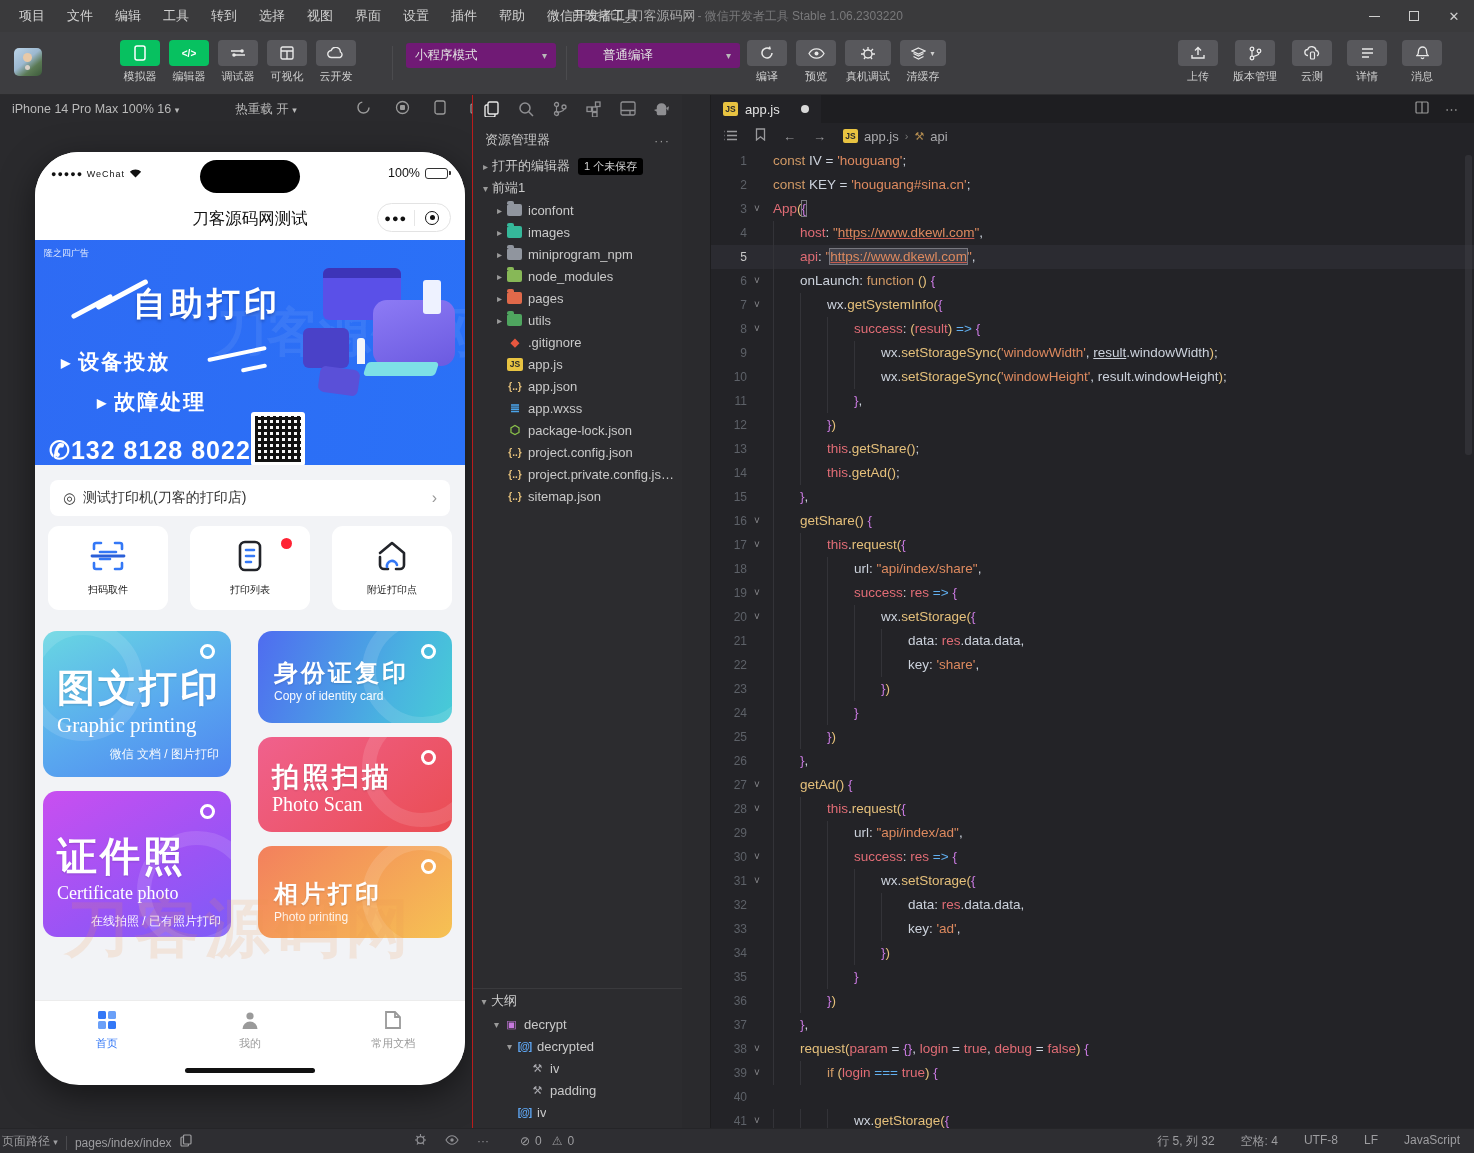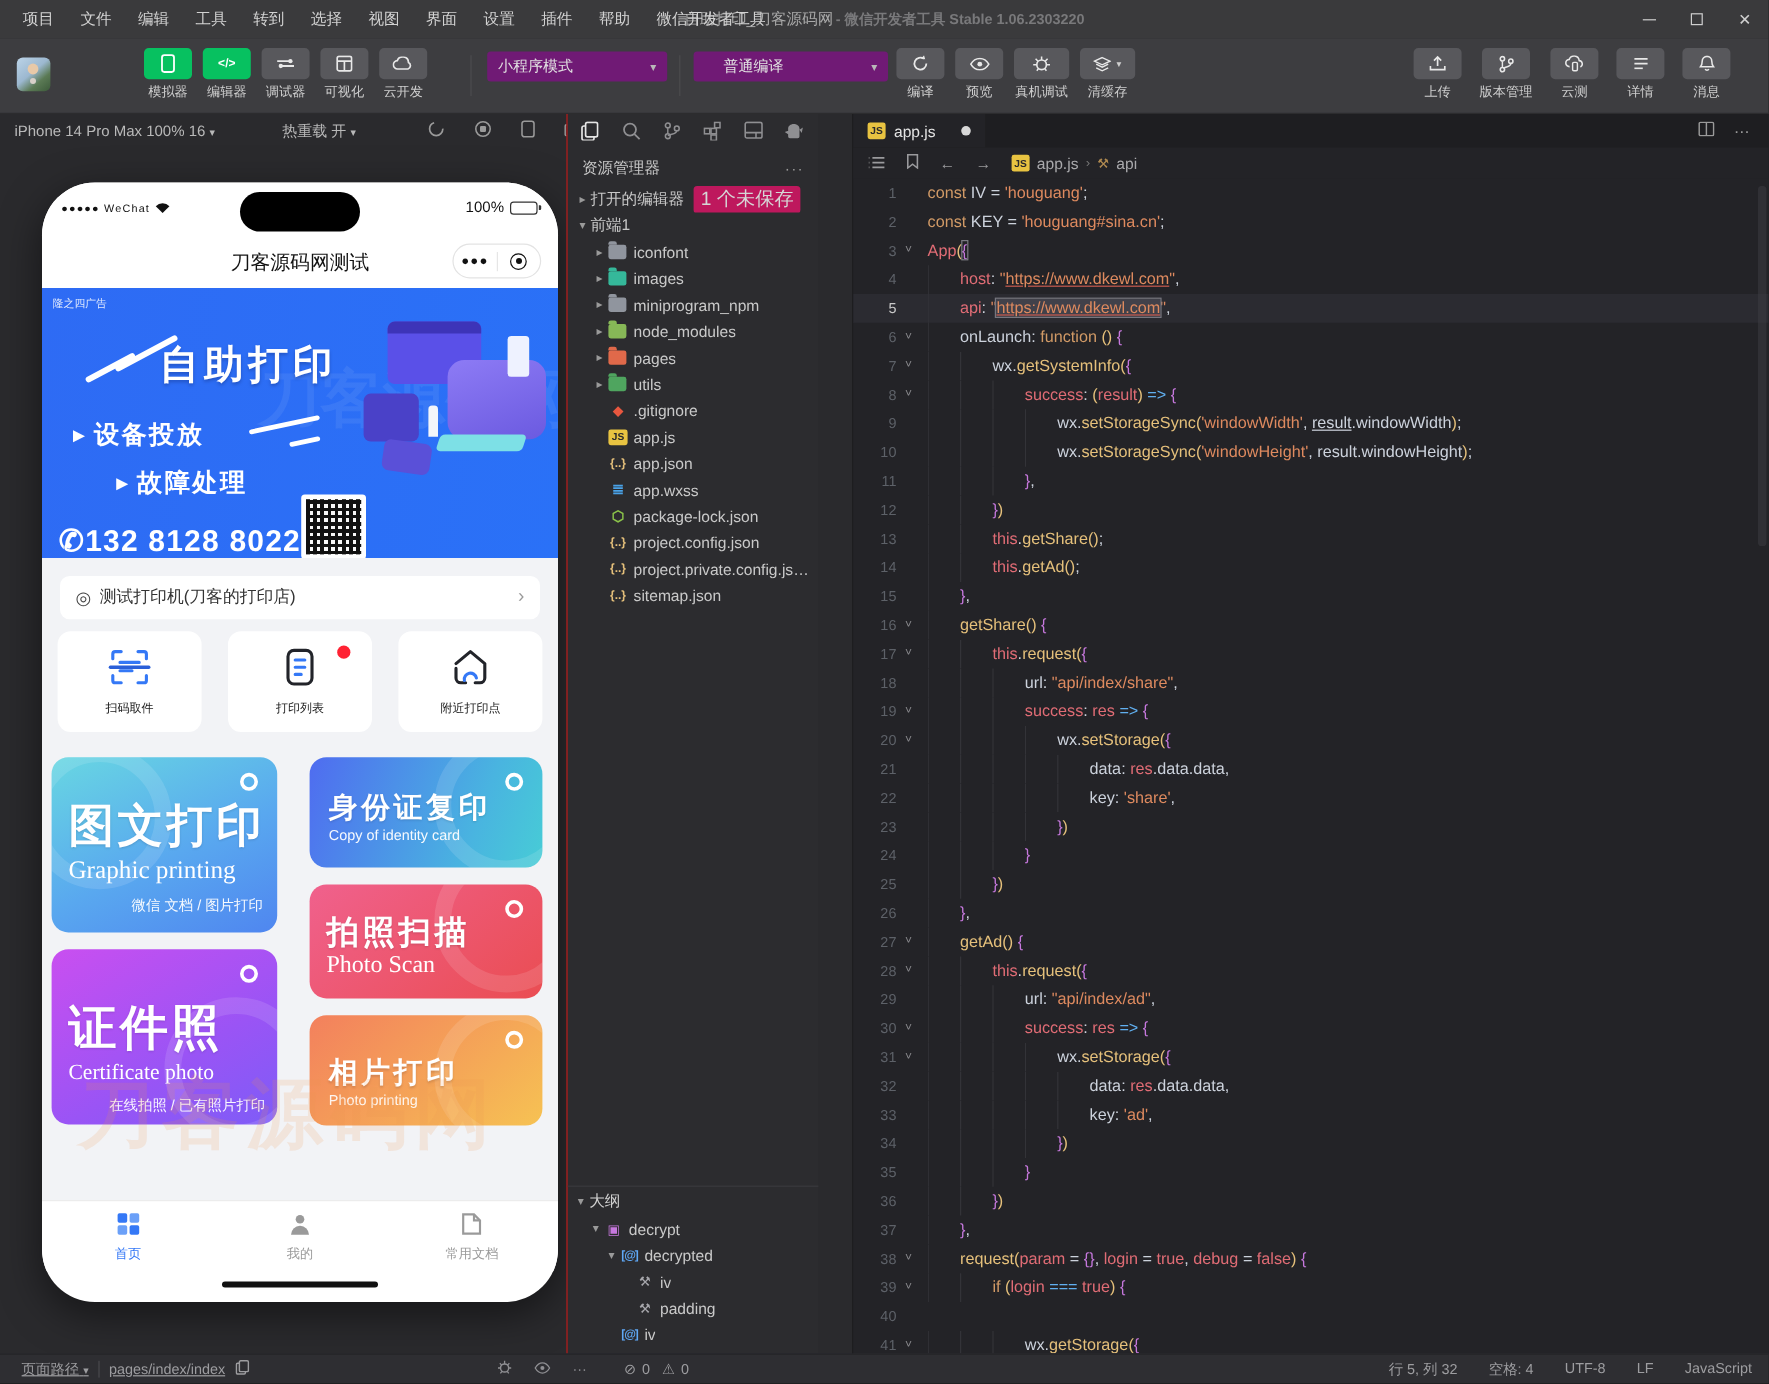--- a/index.html
+++ b/index.html
@@ -5,21 +5,21 @@
   *{margin:0;padding:0;box-sizing:border-box;font-family:"Liberation Sans",sans-serif;}
   html,body{background:#1b1b1d;}
   .app{position:relative;width:1474px;height:1153px;overflow:hidden;background:#2a2a2d;color:#ccc;font-size:13px;}
 
   
   .titlebar{position:absolute;left:0;top:0;width:100%;height:32px;background:#3a3a3c;display:flex;align-items:center;}
   .menus{display:flex;gap:4px;padding-left:10px;z-index:2;}
   .menu-item{padding:3px 9px;color:#d2d2d2;font-size:13px;border-radius:3px;cursor:default;}
   .win-title{position:absolute;left:0;top:0;width:100%;height:32px;display:flex;align-items:center;justify-content:center;gap:2px;}
   .win-title .t1{color:#a9a9a9;font-size:13px;}
-  .win-title .t2{color:#79797b;font-size:12px;font-weight:bold;}
+  .win-title .t2{color:#79797b;font-size:12px;}
   .win-controls{position:absolute;right:0;top:0;height:32px;display:flex;z-index:2;}
   .win-btn{width:40px;height:32px;display:flex;align-items:center;justify-content:center;color:#cfcfcf;font-size:13px;}
   .win-btn .sq{width:10px;height:10px;border:1px solid #cfcfcf;}
   .win-btn .mn{width:11px;height:1px;background:#cfcfcf;}
 
   
   .toolbar{position:absolute;left:0;top:32px;width:100%;height:63px;background:#3d3d40;border-bottom:1px solid #2c2c2e;}
   .avatar{position:absolute;left:14px;top:16px;width:28px;height:28px;border-radius:5px;background:linear-gradient(140deg,#bcd4e8 0%,#9cb8d0 45%,#5b7a55 70%,#3c5a3a 100%);overflow:hidden;}
   .avatar::after{content:"";position:absolute;left:9px;top:5px;width:9px;height:9px;border-radius:50%;background:#e8c9a8;box-shadow:0 10px 0 -2px #d8d0c8;}
   .tb-col{display:flex;flex-direction:column;align-items:center;gap:3px;}
@@ -115,21 +115,21 @@
   
   .exp-strip{position:absolute;left:0;top:0;width:100%;height:27px;display:flex;align-items:center;gap:17px;padding-left:10px;color:#8f8f92;}
   .exp-strip .st-ic{width:17px;height:17px;display:flex;align-items:center;justify-content:center;}
   .exp-strip .st-ic.active{color:#e6e6e6;}
   .exp-head{position:absolute;left:0;top:33px;width:100%;height:24px;display:flex;align-items:center;padding:0 12px;color:#c8c8c8;font-size:13px;}
   .exp-head .more{margin-left:auto;color:#9a9a9a;letter-spacing:1px;}
   .tree{position:absolute;left:0;top:60px;width:100%;}
   .trow{height:22px;display:flex;align-items:center;color:#c9c9c9;font-size:13px;white-space:nowrap;overflow:hidden;}
   .trow .arr{width:13px;text-align:center;color:#9a9a9a;font-size:10px;flex:none;}
   .trow .lbl{overflow:hidden;text-overflow:ellipsis;}
-  .badge{margin-left:8px;background:#be185d;color:#d6d6d6;font-size:16px;border-radius:3px;padding:1px 6px;}
+  .badge{margin-left:8px;background:#000000;color:#d6d6d6;font-size:11px;border-radius:3px;padding:1px 6px;}
   .fi{width:15px;height:12px;border-radius:2px;margin:0 6px 0 1px;flex:none;position:relative;}
   .fi::before{content:"";position:absolute;left:0;top:-3px;width:7px;height:3px;border-radius:2px 2px 0 0;background:inherit;}
   .fi.gray{background:#90959e;}
   .fi.teal{background:#35b89a;}
   .fi.green{background:#87b857;}
   .fi.orange{background:#e0694a;}
   .fi.green2{background:#4fa55f;}
   .fg{width:16px;margin:0 5px 0 1px;text-align:center;font-size:10px;flex:none;font-weight:bold;}
   .fg.js{background:#e8c341;color:#2b2b2b;border-radius:2px;font-size:8.5px;height:13px;line-height:13px;}
   .fg.json{color:#e5c07b;font-size:10px;}
@@ -177,21 +177,21 @@
   .tk-brcbox{color:#c678dd;outline:1px solid #7a7a82;}
   .tk-par{color:#e5c07b;}
   .tk-arrow{color:#61afef;}
   .tk-op3{color:#61afef;}
   .tk-pl{color:#ccd2dc;}
   .tk-und{color:#ccd2dc;text-decoration:underline;}
   .scrollbar{position:absolute;right:2px;top:60px;width:7px;height:300px;background:#3c3c41;border-radius:3px;opacity:.55;}
 
   
   .statusbar{position:absolute;left:0;top:1128px;width:100%;height:25px;background:#2e2e32;border-top:1px solid #252528;display:flex;align-items:center;color:#9d9da0;font-size:12px;}
-  .sb-left{display:flex;align-items:center;gap:8px;padding-left:18px;text-decoration:underline;}
+  .sb-left{display:flex;align-items:flex-end;gap:8px;padding-left:2px;}
   .sb-div{width:1px;height:14px;background:#4a4a4e;}
   .sb-mid{position:absolute;left:414px;display:flex;gap:18px;align-items:center;color:#8f8f93;}
   .sb-counts{position:absolute;left:520px;display:flex;gap:10px;align-items:center;}
   .sb-right{margin-left:auto;display:flex;gap:26px;padding-right:14px;color:#9d9da0;}
 </style>
 </head>
 <body>
 
 <div class="app">
 

